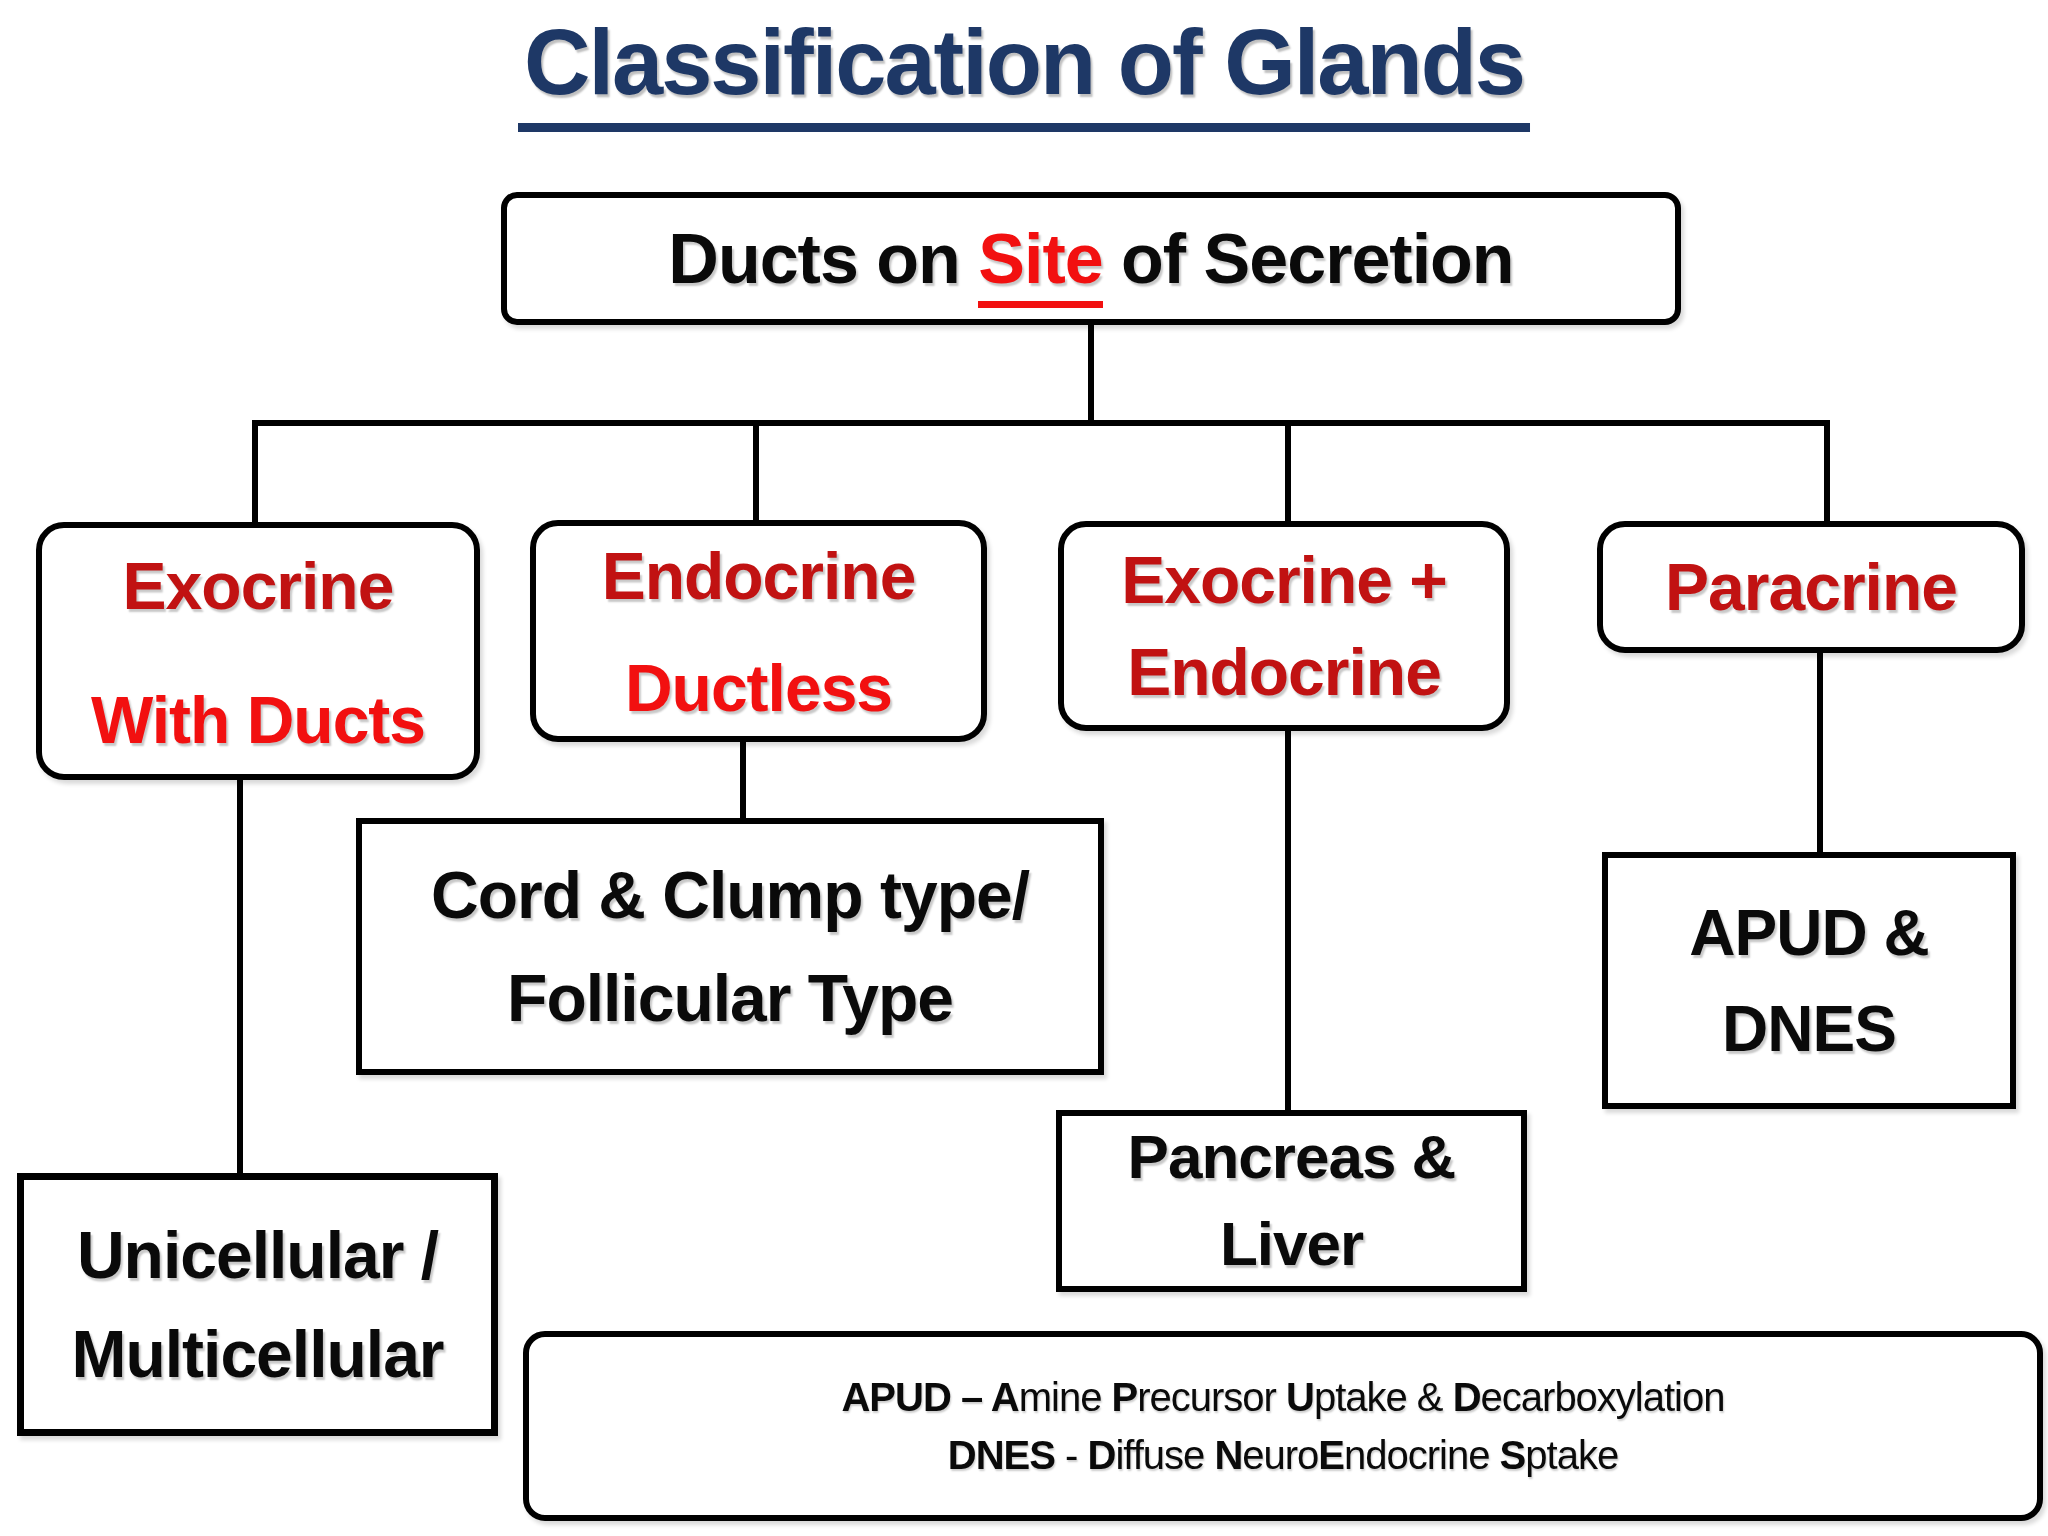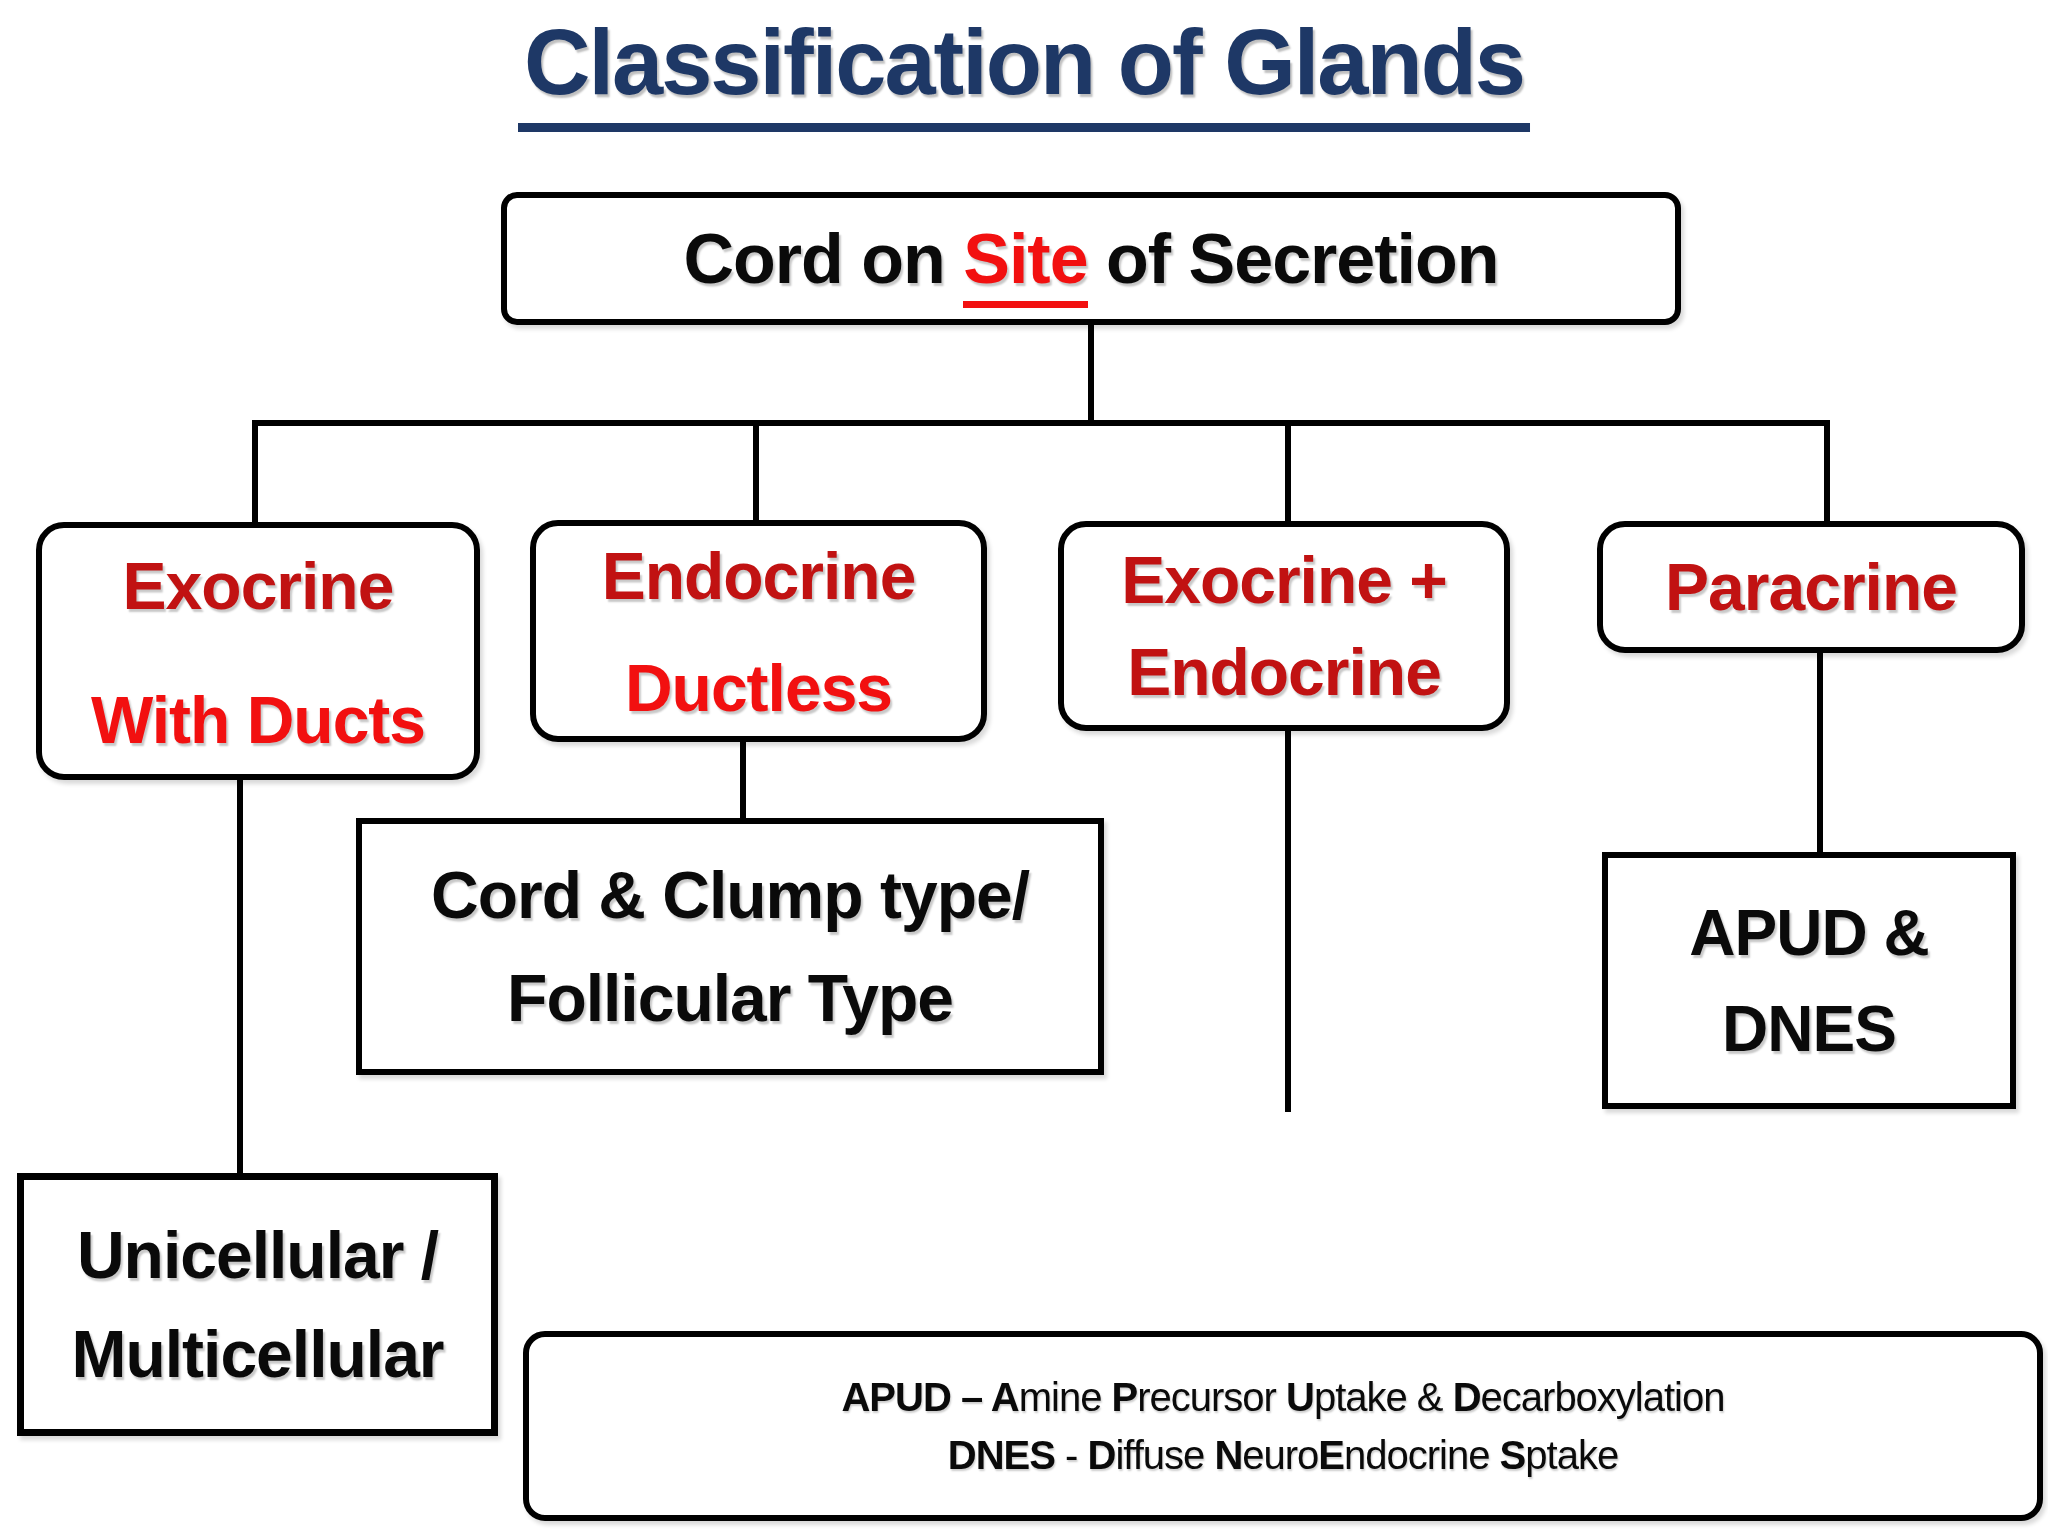--- a/index.html
+++ b/index.html
@@ -56,21 +56,21 @@
   <div class="cline" style="left:252px;top:420px;width:6px;height:104px"></div>
   <div class="cline" style="left:753px;top:420px;width:6px;height:103px"></div>
   <div class="cline" style="left:1285px;top:420px;width:6px;height:104px"></div>
   <div class="cline" style="left:1824px;top:420px;width:6px;height:104px"></div>
   <div class="cline" style="left:237px;top:776px;width:6px;height:399px"></div>
   <div class="cline" style="left:740px;top:738px;width:6px;height:82px"></div>
   <div class="cline" style="left:1285px;top:727px;width:6px;height:385px"></div>
   <div class="cline" style="left:1817px;top:649px;width:6px;height:205px"></div>
 
   <div class="box root" style="left:501px;top:192px;width:1180px;height:133px">
-    <div class="ln"><span>Cord on </span><span class="site">Site</span><span> of Secretion</span></div>
+    <div class="ln"><span>Ducts on </span><span class="site">Site</span><span> of Secretion</span></div>
   </div>
 
   <div class="box rounded branch spread" style="left:36px;top:522px;width:444px;height:258px;padding:20px 0 16px 0">
     <div class="ln dark">Exocrine</div>
     <div class="ln bright">With Ducts</div>
   </div>
 
   <div class="box rounded branch spread" style="left:530px;top:520px;width:457px;height:222px;padding:12px 0 10px 0">
     <div class="ln dark">Endocrine</div>
     <div class="ln bright">Ductless</div>
@@ -88,20 +88,24 @@
   <div class="box child" style="left:17px;top:1173px;width:481px;height:263px;border-width:7px">
     <div class="ln">Unicellular /</div>
     <div class="ln">Multicellular</div>
   </div>
 
   <div class="box child child-cord" style="left:356px;top:818px;width:748px;height:257px">
     <div class="ln">Cord &amp; Clump type/</div>
     <div class="ln">Follicular Type</div>
   </div>
 
+  <div class="box child child-pancreas" style="left:1056px;top:1110px;width:471px;height:182px">
+    <div class="ln">Pancreas &amp;</div>
+    <div class="ln">Liver</div>
+  </div>
 
   <div class="box child child-apud" style="left:1602px;top:852px;width:414px;height:257px">
     <div class="ln">APUD &amp;</div>
     <div class="ln">DNES</div>
   </div>
 
   <div class="box footnote" style="left:523px;top:1331px;width:1520px;height:190px">
     <div class="ln"><span class="b">APUD – </span><span class="b">A</span><span>mine </span><span class="b">P</span><span>recursor </span><span class="b">U</span><span>ptake &amp; </span><span class="b">D</span><span>ecarboxylation</span></div>
     <div class="ln"><span class="b">DNES</span><span> - </span><span class="b">D</span><span>iffuse </span><span class="b">N</span><span>euro</span><span class="b">E</span><span>ndocrine </span><span class="b">S</span><span>ptake</span></div>
   </div>

